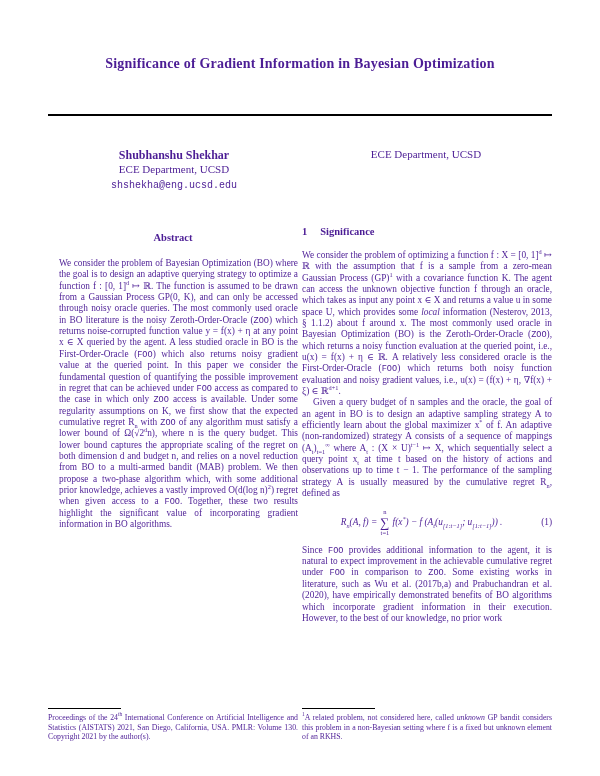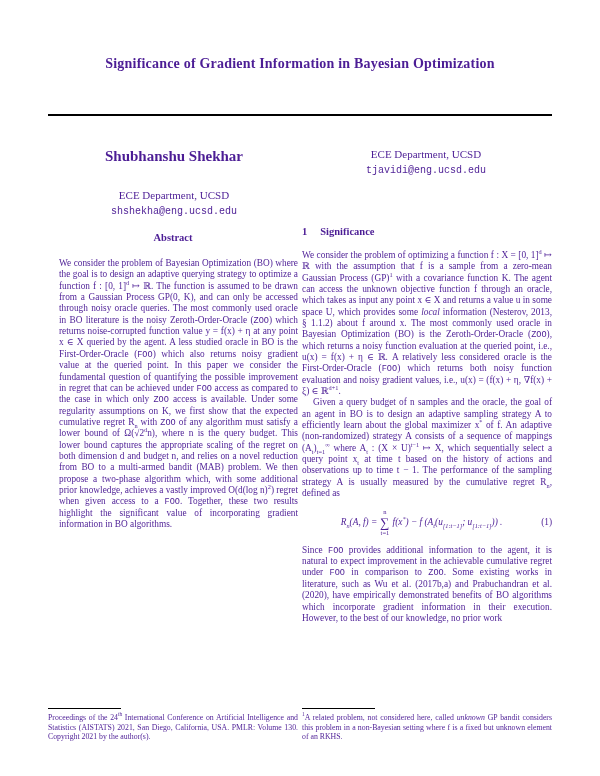--- a/index.html
+++ b/index.html
@@ -15,21 +15,21 @@
   }
   .title-rule {
     position:absolute; top:114px; left:48px; right:48px;
     height:1.5px; background:#000;
   }
   .authors {
     position:absolute; top:148px; left:48px; right:48px;
     display:flex;
   }
   .author { flex:1; text-align:center; }
-  .author-name { font-size:15px; font-weight:bold; margin-bottom:24px; }
+  .author-name { font-size:12px; font-weight:bold; margin-bottom:0; }
   .author-aff  { font-size:11px; margin-bottom:5px; }
   .author-email { font-size:10px; font-family:"Liberation Mono","DejaVu Sans Mono",monospace; }
   .cols {
     position:absolute; top:220px; left:48px; right:48px; bottom:34px;
     display:flex; gap:4px;
   }
   .col { flex:1; position:relative; min-width:0; }
   .abs-heading {
     margin-top:12px; text-align:center; font-size:10.5px; font-weight:bold;
     margin-bottom:15px;
@@ -67,21 +67,20 @@
   <div class="title-rule"></div>
 
   <div class="authors">
     <div class="author">
       <div class="author-name">Shubhanshu Shekhar</div>
       <div class="author-aff">ECE Department, UCSD</div>
       <div class="author-email">shshekha@eng.ucsd.edu</div>
     </div>
     <div class="author">
       <div class="author-aff">ECE Department, UCSD</div>
-      <div class="author-email">tjavidi@eng.ucsd.edu</div>
     </div>
   </div>
 
   <div class="cols">
 
     <div class="col">
       <div class="abs-heading">Abstract</div>
       <p class="body-text abstract-body">We consider the problem of Bayesian Optimization (BO) where the goal is to design an adaptive querying strategy to optimize a function f : [0, 1]<sup>d</sup> ↦ ℝ. The function is assumed to be drawn from a Gaussian Process GP(0, K), and can only be accessed through noisy oracle queries. The most commonly used oracle in BO literature is the noisy Zeroth-Order-Oracle (<span class="tt">ZOO</span>) which returns noise-corrupted function value y = f(x) + η at any point x ∈ X queried by the agent. A less studied oracle in BO is the First-Order-Oracle (<span class="tt">FOO</span>) which also returns noisy gradient value at the queried point. In this paper we consider the fundamental question of quantifying the possible improvement in regret that can be achieved under <span class="tt">FOO</span> access as compared to the case in which only <span class="tt">ZOO</span> access is available. Under some regularity assumptions on K, we first show that the expected cumulative regret R<sub>n</sub> with <span class="tt">ZOO</span> of any algorithm must satisfy a lower bound of Ω(√2<sup>d</sup>n), where n is the query budget. This lower bound captures the appropriate scaling of the regret on both dimension d and budget n, and relies on a novel reduction from BO to a multi-armed bandit (MAB) problem. We then propose a two-phase algorithm which, with some additional prior knowledge, achieves a vastly improved O(d(log n)<sup>2</sup>) regret when given access to a <span class="tt">FOO</span>. Together, these two results highlight the significant value of incorporating gradient information in BO algorithms.</p>
 
       <div class="col-footer">

